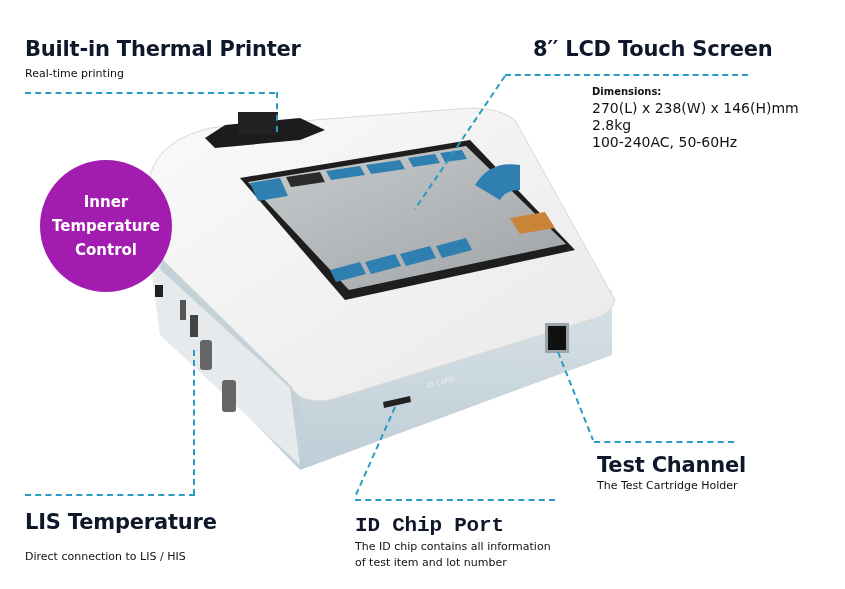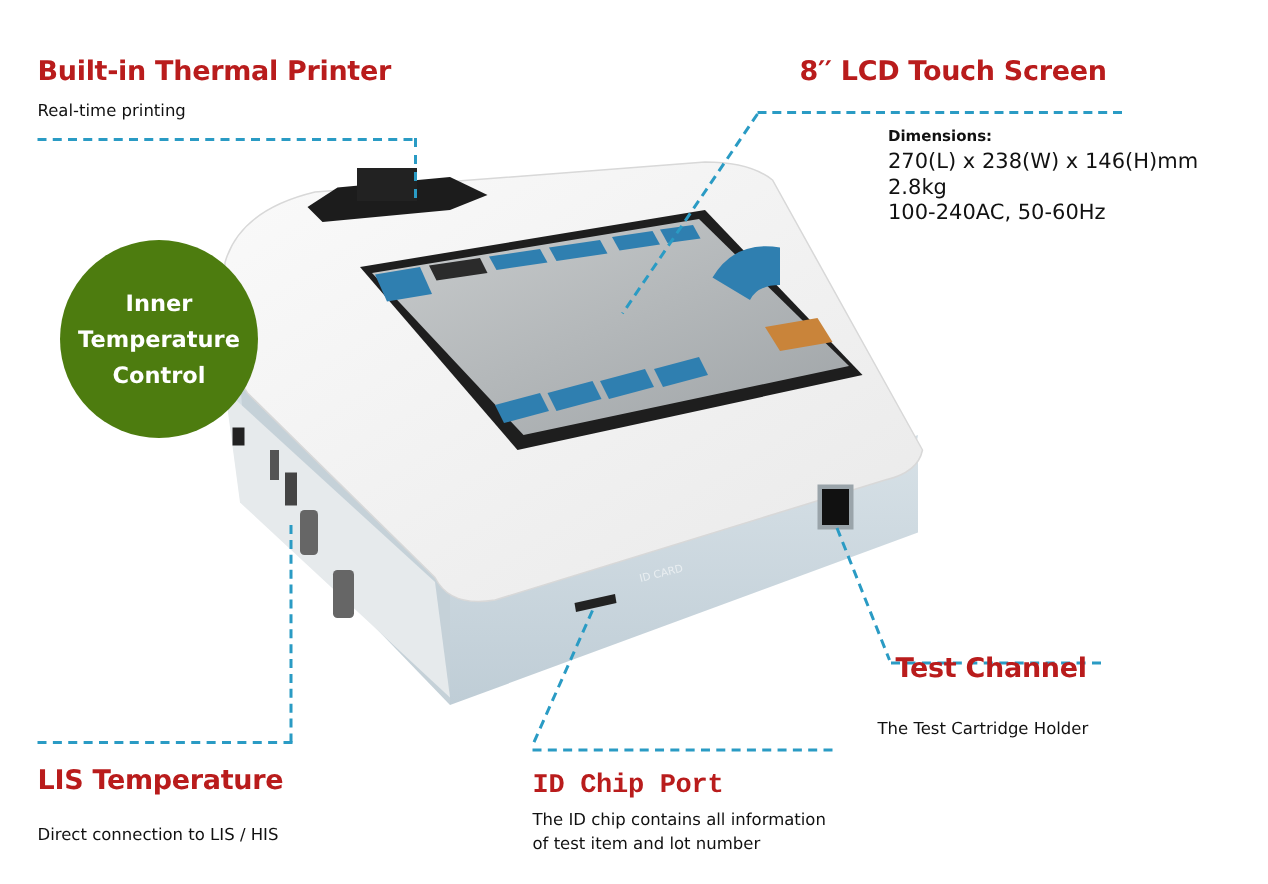--- a/index.html
+++ b/index.html
@@ -1,26 +1,26 @@
 <!DOCTYPE html>
 <html><head>
 <meta charset="utf-8">
 <style>
   html, body { margin:0; padding:0; }
   body { width:845px; height:589px; background:#ffffff; position:relative; overflow:hidden;
          font-family:"DejaVu Sans", sans-serif; color:#111; }
   .abs { position:absolute; }
-  .h { font-weight:bold; font-size:18px; letter-spacing:-0.2px; color:#b91c1c; white-space:nowrap; }
+  .h { font-weight:bold; font-size:21px; letter-spacing:-0.2px; color:#0f172a; white-space:nowrap; }
   .s { font-size:11px; color:#111; white-space:nowrap; }
   .spec-l { font-size:10px; font-weight:bold; line-height:17px; }
   .spec-v { font-size:14px; line-height:17px; }
   .dash-h { position:absolute; height:0; border-top:2px dashed #2a9bc4; }
   .dash-v { position:absolute; width:0; border-left:2px dashed #2a9bc4; }
   .bubble { position:absolute; left:40px; top:160px; width:132px; height:132px; border-radius:50%;
-            background:#4d7c0f; display:flex; flex-direction:column; align-items:center; justify-content:center;
+            background:#a21caf; display:flex; flex-direction:column; align-items:center; justify-content:center;
             color:#fff; font-weight:bold; font-size:15px; line-height:24px; text-align:right; }
   svg.device { position:absolute; left:0; top:0; }
 </style>
 </head>
 <body>
 
 <svg class="device" width="845" height="589">
   <defs>
     <linearGradient id="lowerBody" x1="0" y1="0" x2="0" y2="1">
       <stop offset="0" stop-color="#d6e0e6"></stop>
@@ -114,14 +114,14 @@
 </svg>
 <div class="dash-h" style="left:355px;top:499px;width:200px;"></div>
 <div class="abs h" style="left:355px;top:514px;font-family:Liberation Mono, monospace;">ID Chip Port</div>
 <div class="abs s" style="left:355px;top:540px;">The ID chip contains all information</div>
 <div class="abs s" style="left:355px;top:556px;">of test item and lot number</div>
 
 <svg class="abs" style="left:555px;top:350px;" width="45" height="95">
   <line x1="3" y1="2" x2="38" y2="90" stroke="#2a9bc4" stroke-width="2" stroke-dasharray="6,4"></line>
 </svg>
 <div class="dash-h" style="left:594px;top:441px;width:140px;"></div>
-<div class="abs h" style="left:597px;top:435px;">Test Channel</div>
-<div class="abs s" style="left:585px;top:479px;">The Test Cartridge Holder</div>
+<div class="abs h" style="left:597px;top:453px;">Test Channel</div>
+<div class="abs s" style="left:597px;top:479px;">The Test Cartridge Holder</div>
 
 </body></html>

